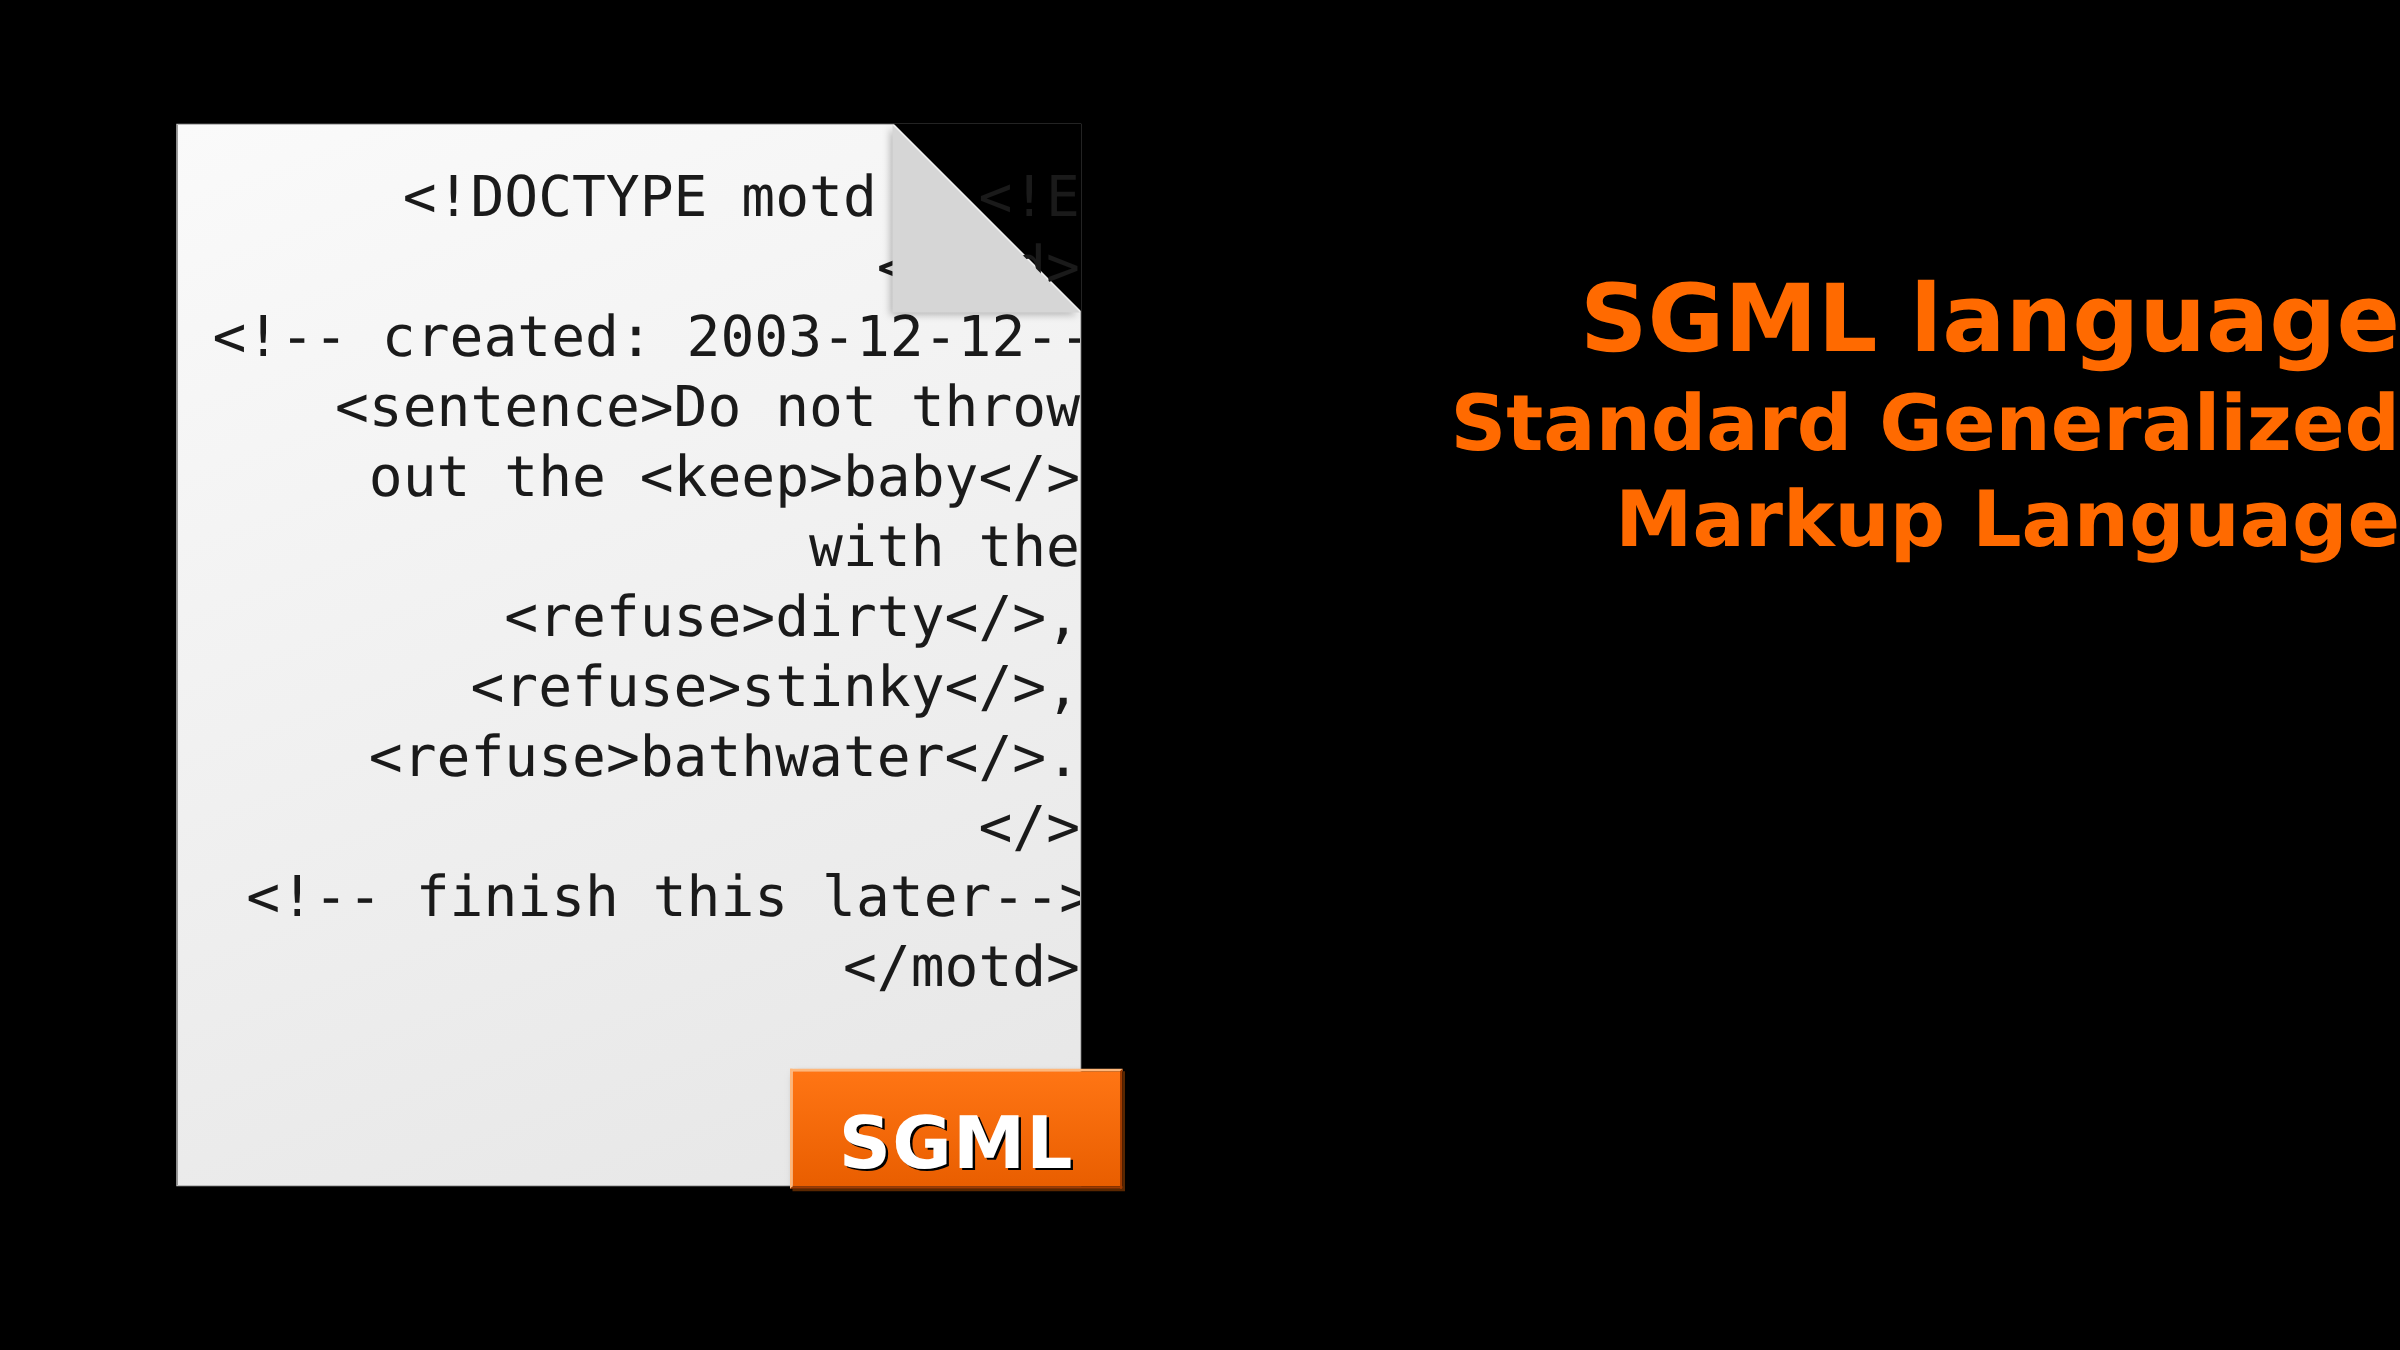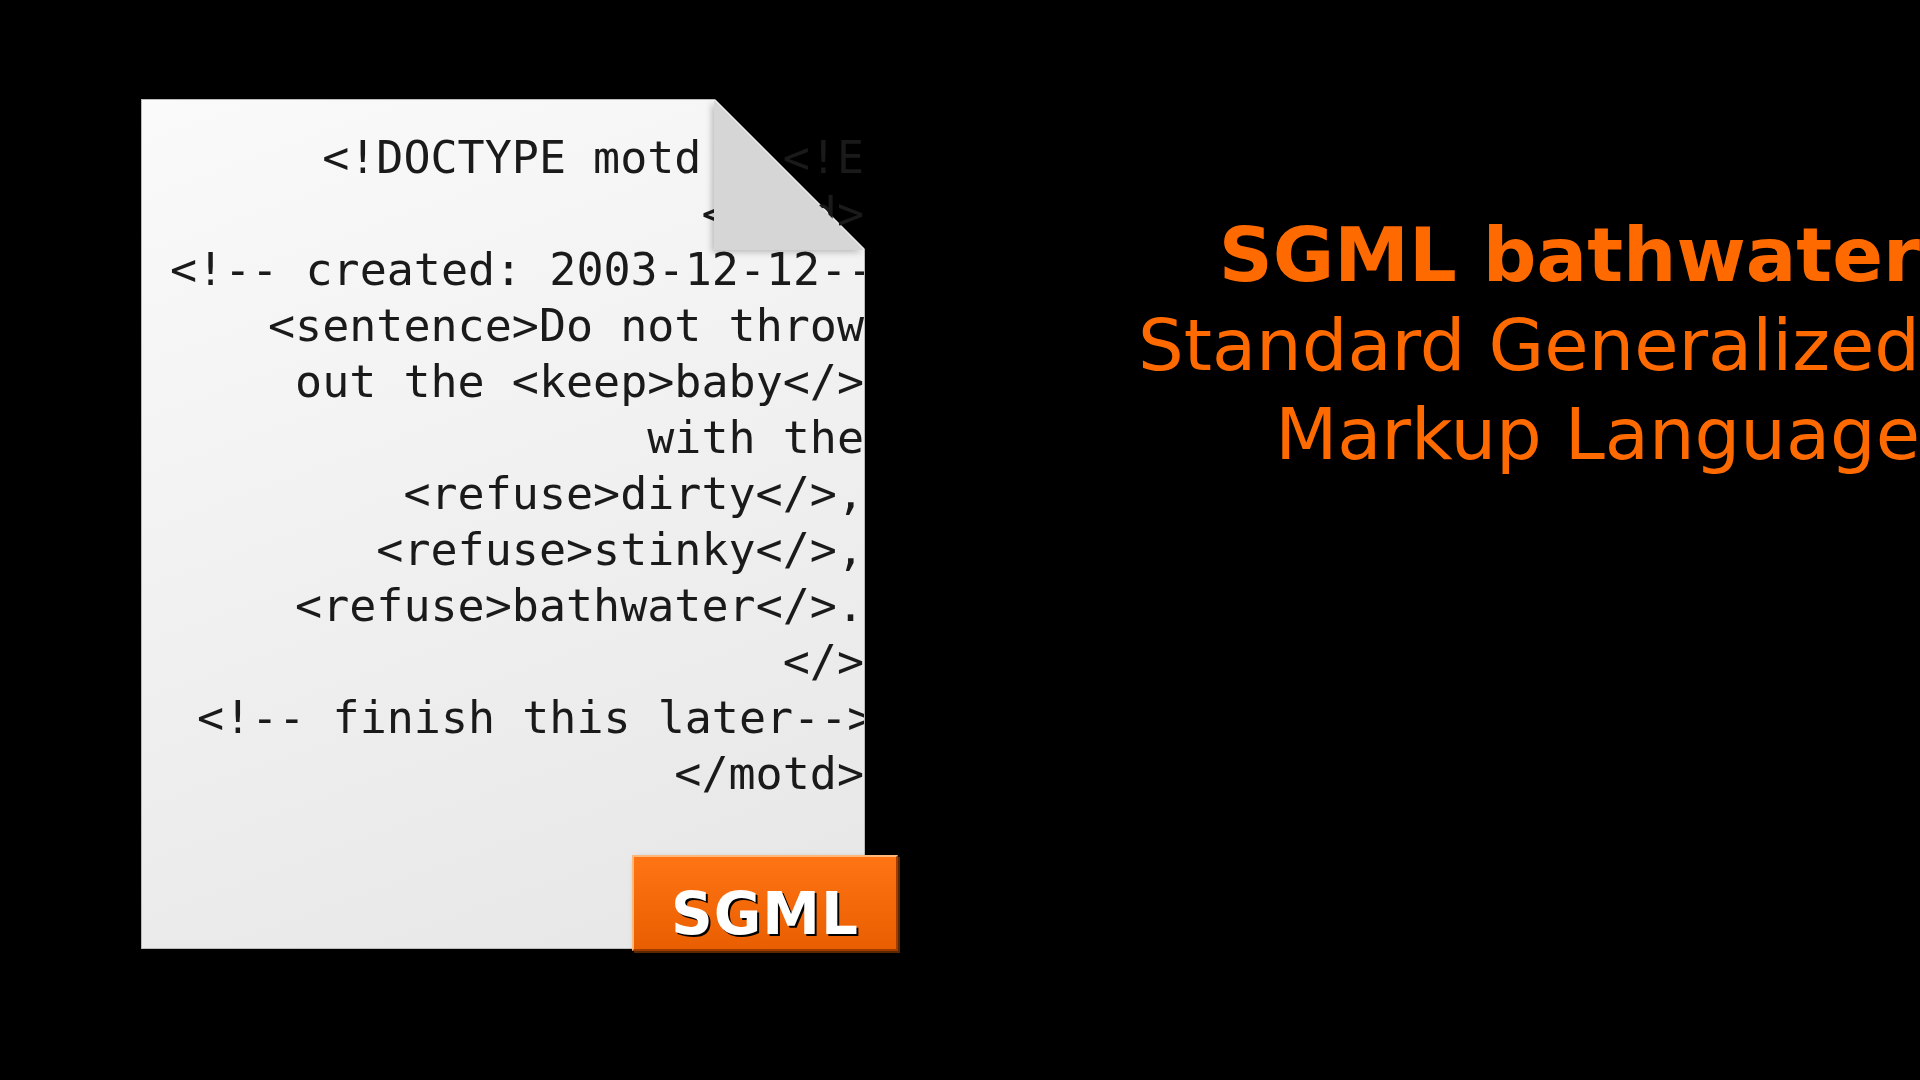--- a/index.html
+++ b/index.html
@@ -96,22 +96,22 @@
     top: 218px;
     color: #ff6a00;
   }
   .title-small {
     font-size: 75px;
     font-weight: 700;
     line-height: 1;
     margin-bottom: 8px;
   }
   .title-big {
-    font-size: 72px;
-    font-weight: 400;
+    font-size: 62px;
+    font-weight: 700;
     line-height: 1.24;
   }
 </style>
 </head>
 <body>
 
 <div class="stage">
 
   <div class="doc">
     <div class="code">&lt;!DOCTYPE motd [ &lt;!E
@@ -126,20 +126,20 @@
  &lt;/&gt;
  &lt;!-- finish this later--&gt;
 &lt;/motd&gt;</div>
   </div>
 
   <div class="badge">
     <span class="badge-text">SGML</span>
   </div>
 
   <div class="title-block">
-    <div class="title-small">SGML bathwater</div>
+    <div class="title-small">SGML language</div>
     <div class="title-big">Standard
 Generalized
 Markup
 Language</div>
   </div>
 
 </div>
 
 </body></html>

